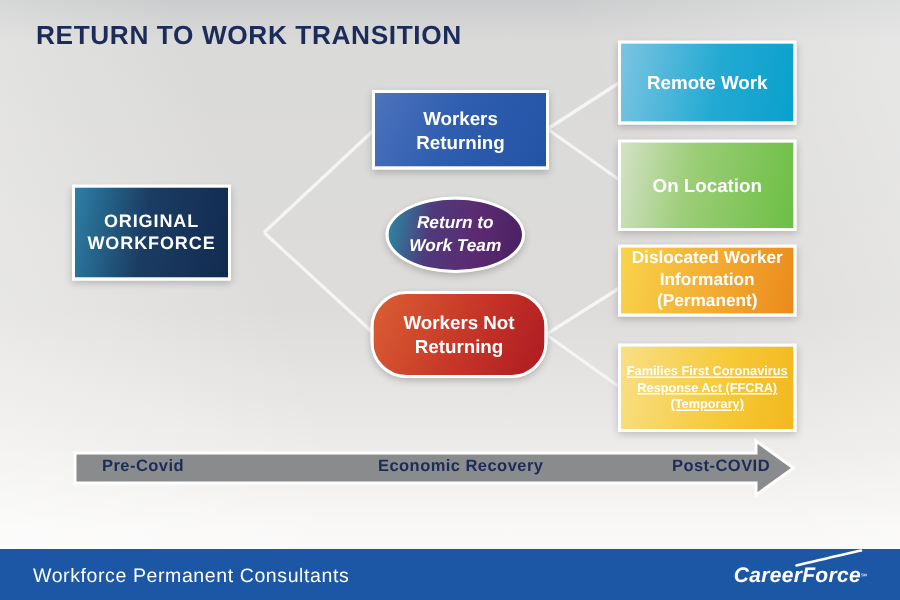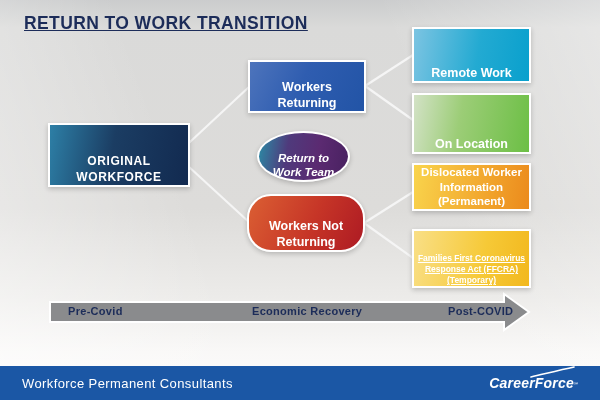--- a/index.html
+++ b/index.html
@@ -9,32 +9,31 @@
     background:linear-gradient(180deg,#cbcccd 0%,#dadad9 7%,#dddcda 52%,#ecebe9 74%,#f9f8f7 88%,#fdfdfd 100%);
   }
   .bg-sheen{
     position:absolute;inset:0;pointer-events:none;
     background:linear-gradient(70deg,rgba(255,255,255,0.45) 0%,rgba(255,255,255,0) 35%,rgba(255,255,255,0) 70%,rgba(255,255,255,0.35) 100%);
   }
   .title{
     position:absolute;left:24px;top:13px;margin:0;
     font-size:17.5px;font-weight:700;letter-spacing:0.4px;
     color:#1c2c59;
-    text-decoration:underline;
   }
   svg.layer{position:absolute;left:0;top:0;}
   .node{
     position:absolute;box-sizing:border-box;
     border:2.5px solid #ffffff;
-    display:flex;align-items:flex-end;justify-content:center;
+    display:flex;align-items:center;justify-content:center;
     text-align:center;color:#ffffff;font-weight:700;
     box-shadow:0 2px 5px rgba(0,0,0,0.20);
   }
   .node-label{white-space:pre-line;line-height:1.28;}
-  .n-original{left:48px;top:123px;width:142px;height:64px;
+  .n-original{left:48px;top:123px;width:106px;height:64px;
     background:linear-gradient(100deg,#2d7fa6 0%,#1b3d63 45%,#122a50 100%);
     font-size:12px;letter-spacing:0.6px;}
   .n-workers-returning{left:248px;top:60px;width:118px;height:53px;
     background:linear-gradient(115deg,#4d74bc 0%,#2f5db0 45%,#2254a6 100%);
     font-size:12.5px;}
   .n-team{left:257px;top:131px;width:93px;height:51px;border-radius:50%;
     background:linear-gradient(100deg,#2a8da6 0%,#4f3a7c 32%,#5b2a71 65%,#482160 100%);
     font-size:11.5px;font-style:italic;}
   .n-workers-not{left:247px;top:194px;width:118px;height:58px;
     background:linear-gradient(115deg,#db5f33 0%,#c63527 55%,#ad1a23 100%);

